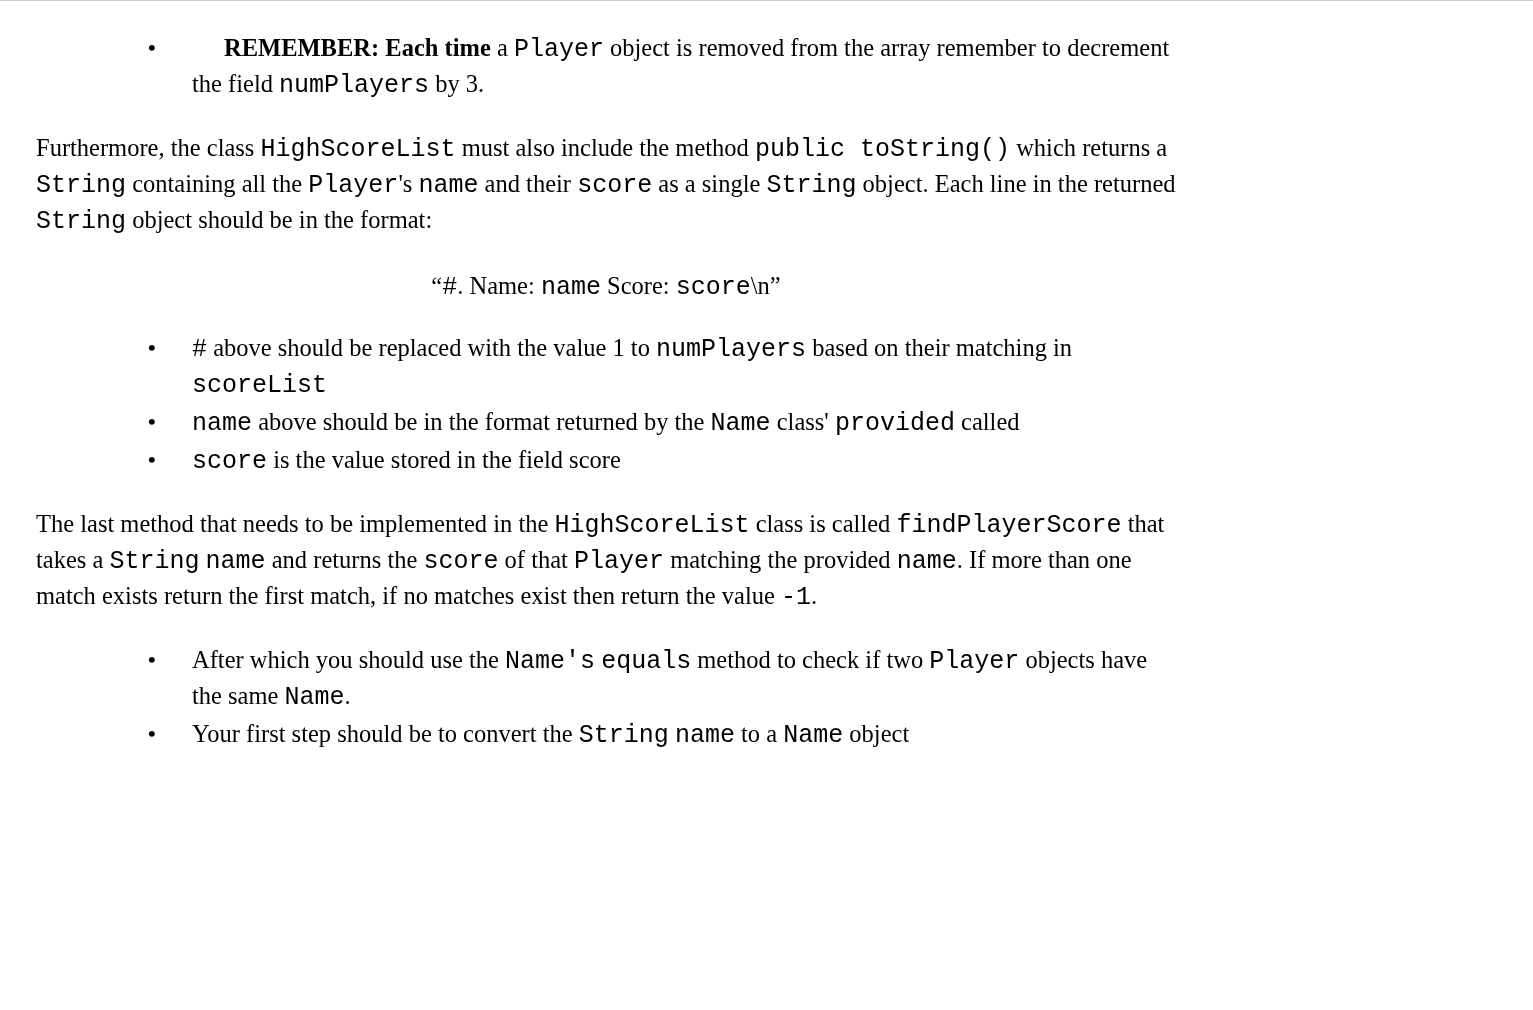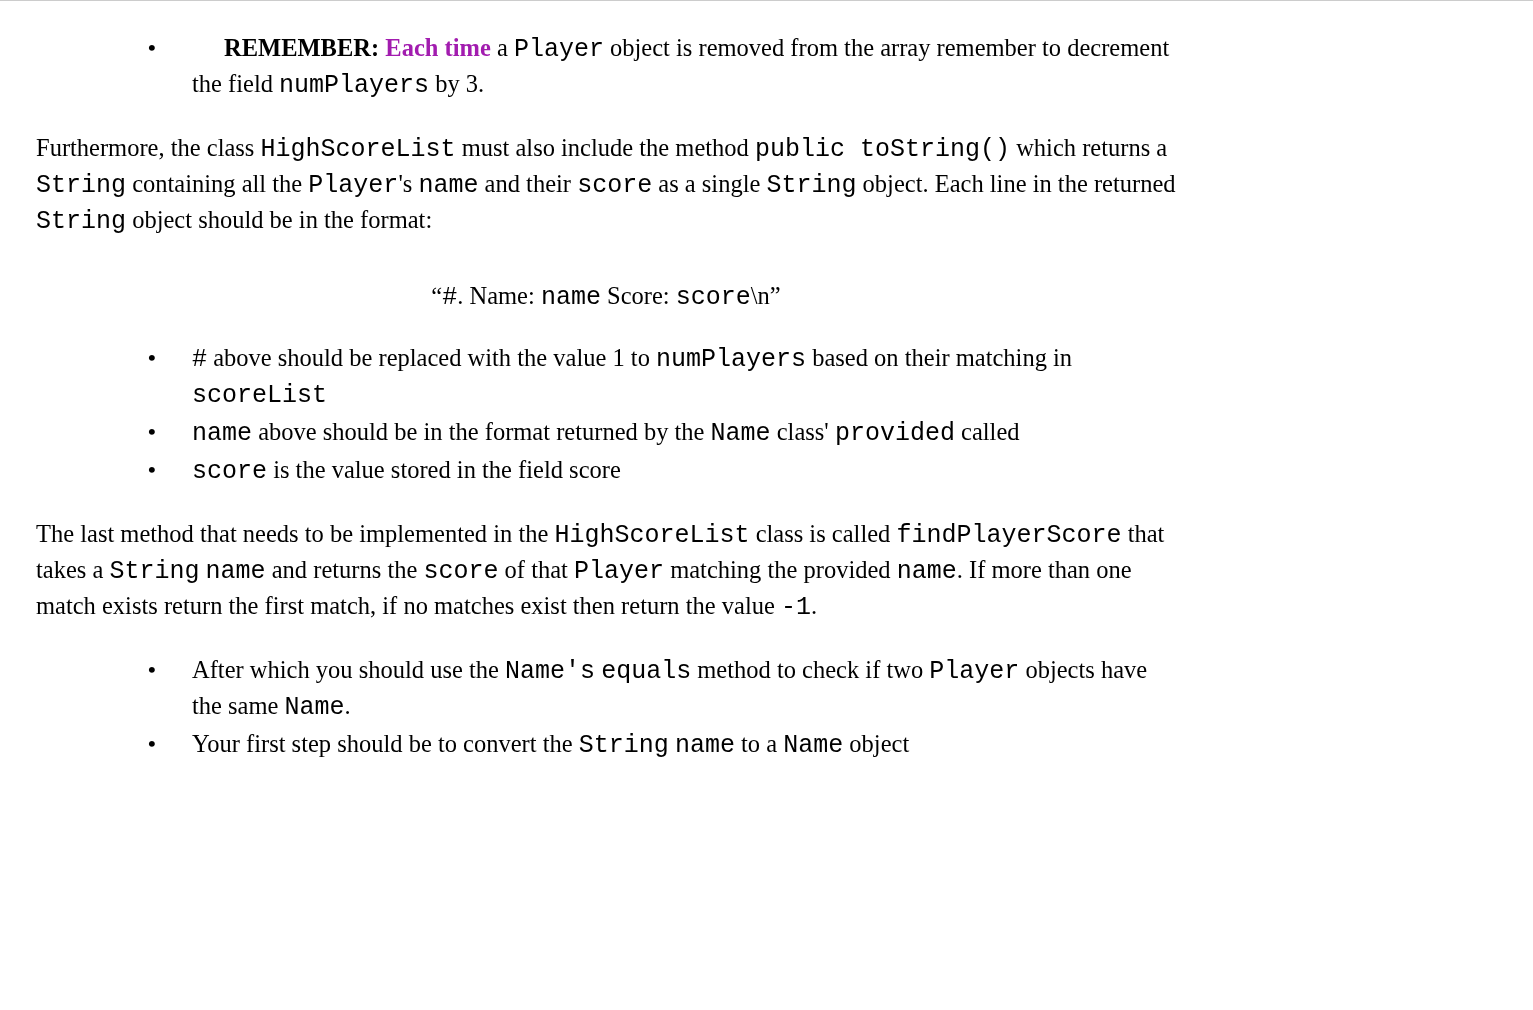--- a/index.html
+++ b/index.html
@@ -38,33 +38,33 @@
       top: 2px;
       font-size: 22px;
       font-weight: bold;
     }
     .bold {
       font-weight: bold;
       margin-left: 32px;
     }
     .red-bold {
       font-weight: bold;
-      color: #a21caf;
+      color: #000000;
     }
     .mono {
       font-family: 'Courier New', Courier, monospace;
       font-size: 25px;
     }
     .para {
       margin-top: 28px;
       margin-bottom: 0;
     }
     .center-line {
       text-align: center;
-      margin-top: 40px;
+      margin-top: 30px;
       margin-bottom: 26px;
     }
     .spacer-top {
       margin-top: 8px;
     }
   </style>
 </head>
 <body>
 
 <div class="content">

